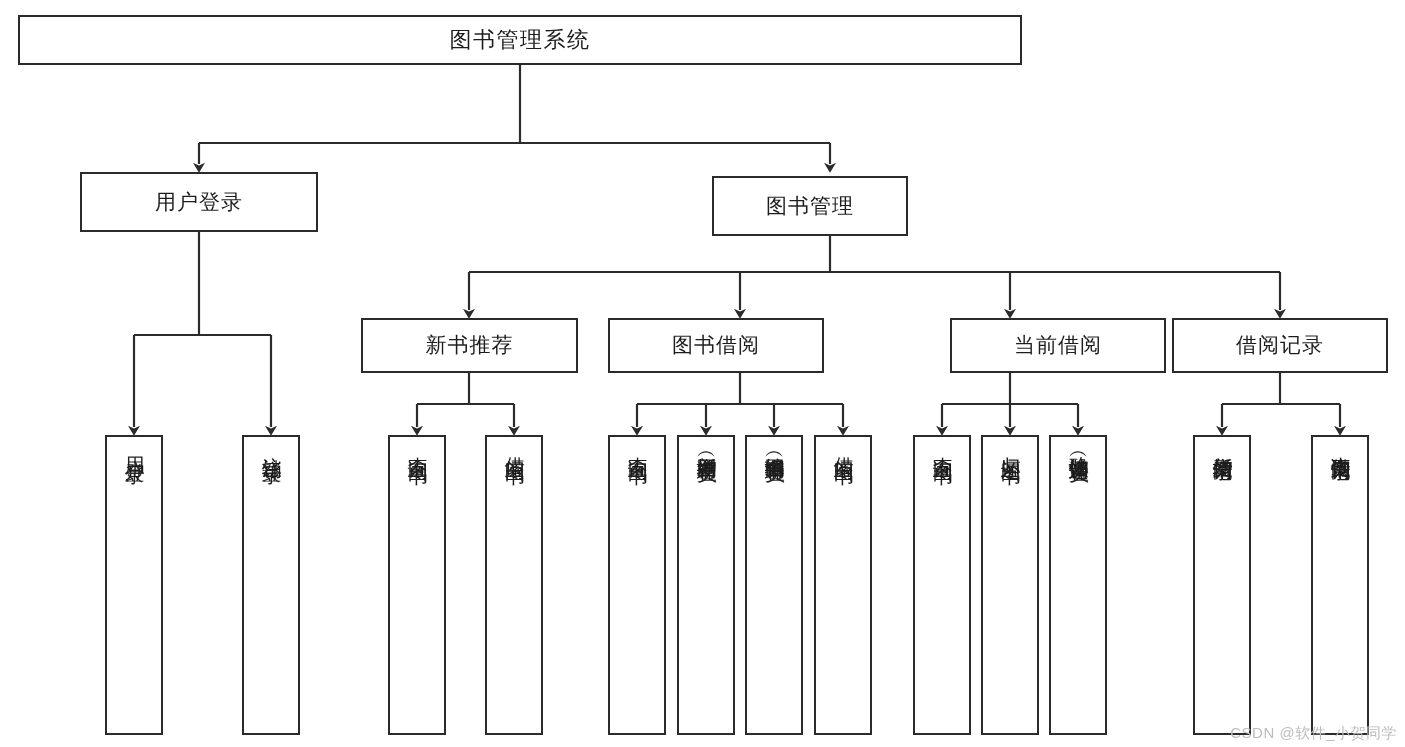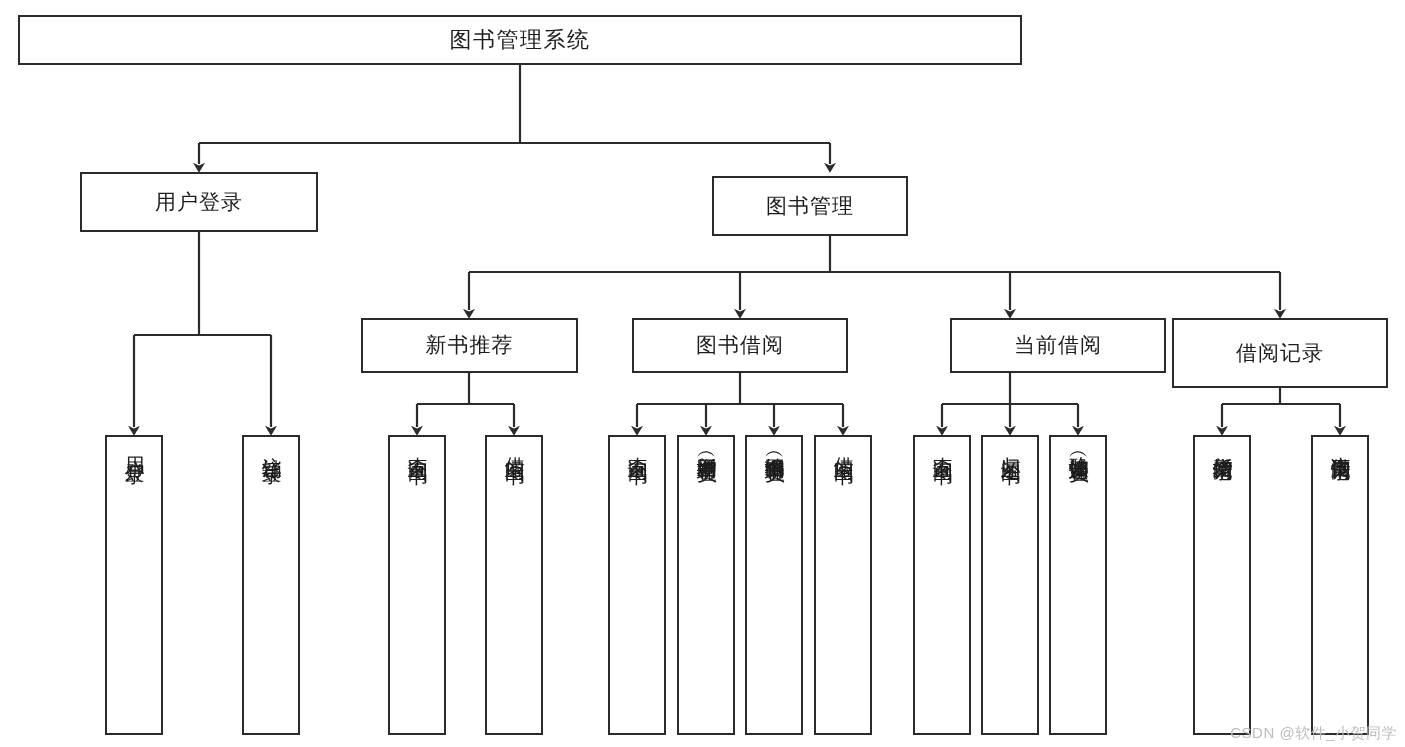--- a/index.html
+++ b/index.html
@@ -146,27 +146,27 @@
   <div class="node h" style="left:80px; top:172px; width:238px; height:60px;">
     <span class="node-label">用户登录</span>
   </div>
   <div class="node h" style="left:712px; top:176px; width:196px; height:60px;">
     <span class="node-label">图书管理</span>
   </div>
 
   <div class="node h" style="left:361px; top:318px; width:217px; height:55px;">
     <span class="node-label">新书推荐</span>
   </div>
-  <div class="node h" style="left:632px; top:318px; width:216px; height:55px;">
+  <div class="node h" style="left:608px; top:318px; width:216px; height:55px;">
     <span class="node-label">图书借阅</span>
   </div>
   <div class="node h" style="left:902px; top:318px; width:216px; height:55px;margin-left:48px;">
     <span class="node-label">当前借阅</span>
   </div>
-  <div class="node h" style="left:1172px; top:318px; width:216px; height:70px;">
+  <div class="node h" style="left:1172px; top:318px; width:216px; height:55px;">
     <span class="node-label">借阅记录</span>
   </div>
 
   <div class="node v" style="left:105px; top:435px; width:58px; height:300px;">
     <span class="node-label">用户登录</span>
   </div>
   <div class="node v" style="left:242px; top:435px; width:58px; height:300px;">
     <span class="node-label">注销登录</span>
   </div>
 

